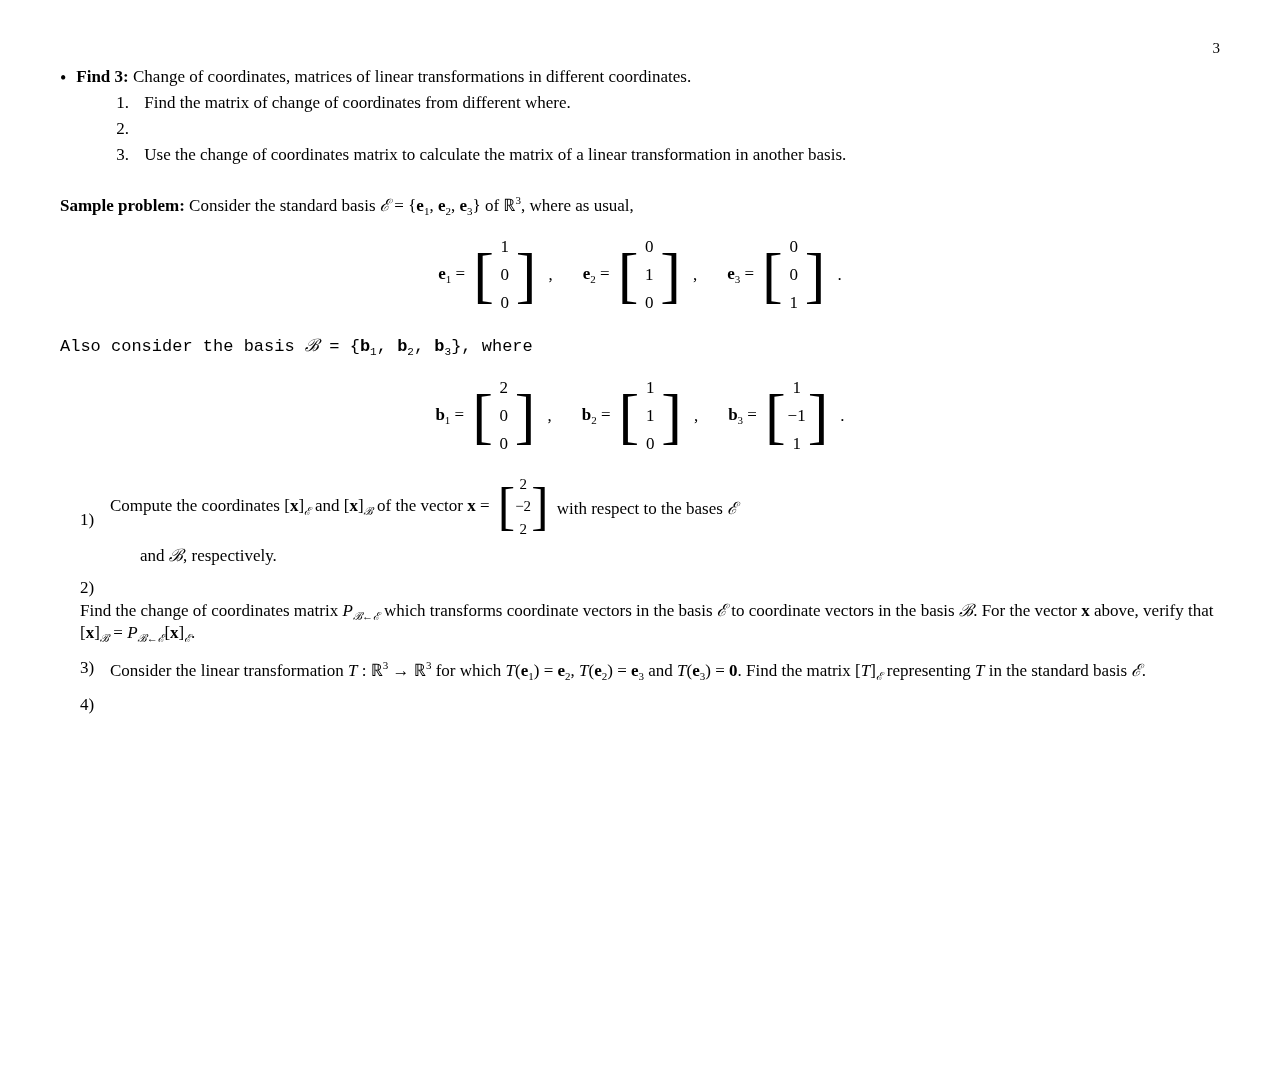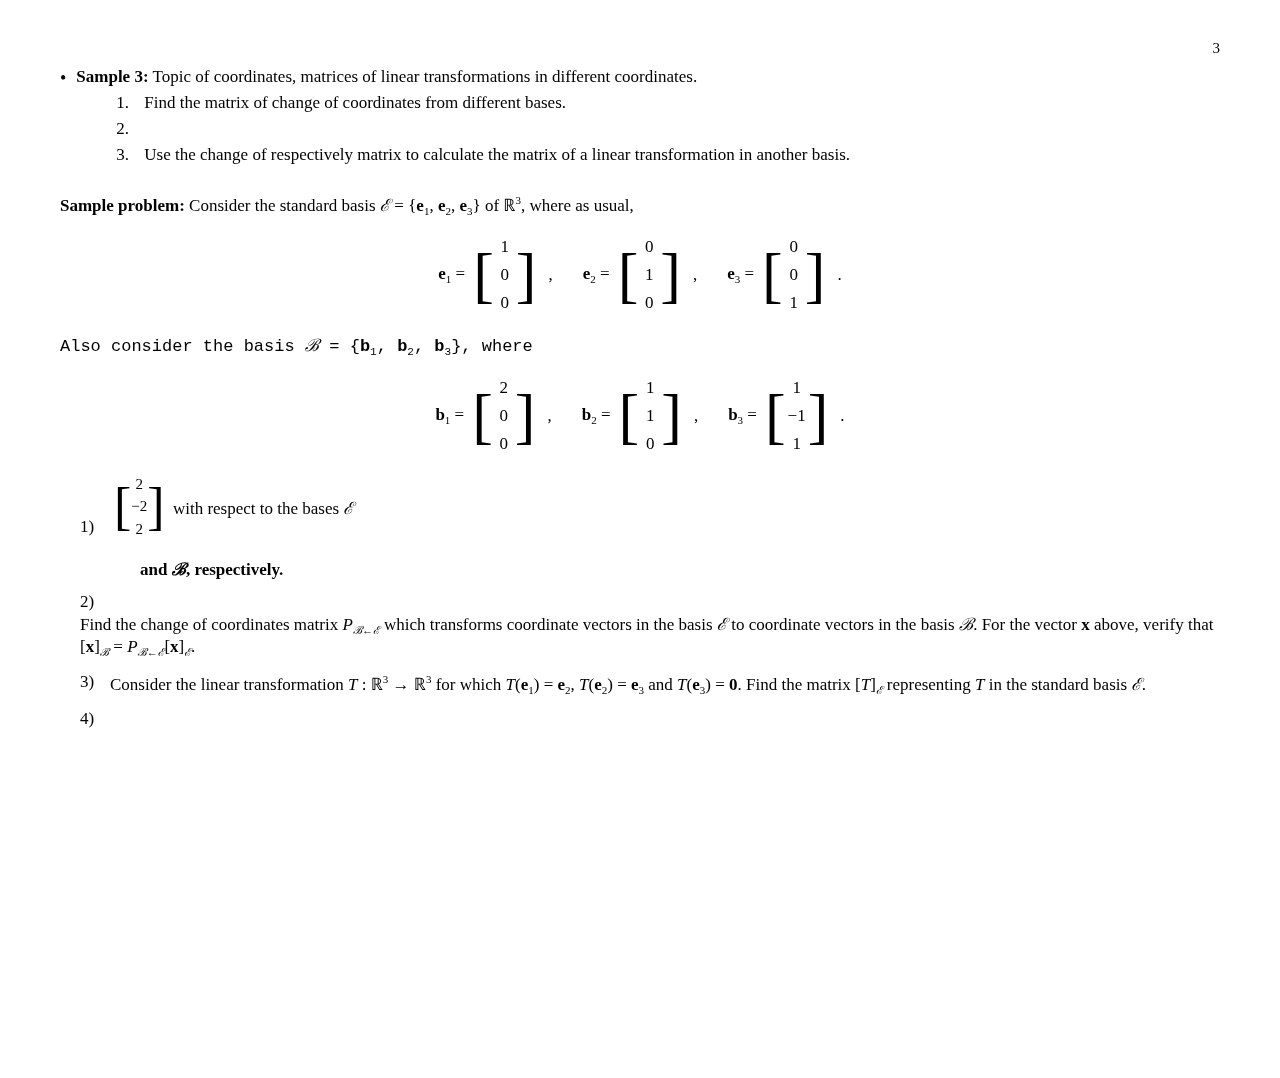--- a/index.html
+++ b/index.html
@@ -130,50 +130,49 @@
       gap: 1px;
     }
     .inline-cell {
       font-size: 15px;
       line-height: 1.45;
       min-width: 16px;
       text-align: center;
     }
     .and-b {
       margin-left: 30px;
-      margin-top: 16px;
-      font-weight: bold;
+      margin-top: 2px;
     }
     sup { font-size: 11px; }
     sub { font-size: 11px; }
     .bold { font-weight: bold; }
     .italic { font-style: italic; }
   </style>
 </head>
 <body>
 
 <div class="page-number">3</div>
 
 <div class="topic-section">
   <div class="bullet-item">
     <span class="bullet-dot">•</span>
     <div>
-      <span class="bold">Sample 3:</span>
-      <span> Topic of coordinates, matrices of linear transformations in different coordinates.</span>
+      <span class="bold">Find 3:</span>
+      <span> Change of coordinates, matrices of linear transformations in different coordinates.</span>
       <div class="numbered-list">
         <div class="numbered-item">
           <span class="num-label">1.</span>
-          <span>Find the matrix of change of coordinates from different bases.</span>
+          <span>Find the matrix of change of coordinates from different where.</span>
         </div>
         <div class="numbered-item">
           <span class="num-label">2.</span>
         </div>
         <div class="numbered-item">
           <span class="num-label">3.</span>
-          <span>Use the change of respectively matrix to calculate the matrix of a linear transformation in another basis.</span>
+          <span>Use the change of coordinates matrix to calculate the matrix of a linear transformation in another basis.</span>
         </div>
       </div>
     </div>
   </div>
 </div>
 
 <div class="sample-problem">
   <span class="bold">Sample problem:</span>
   <span> Consider the standard basis <span class="italic">ℰ</span> = {<b>e</b><sub>1</sub>, <b>e</b><sub>2</sub>, <b>e</b><sub>3</sub>} of ℝ<sup>3</sup>, where as usual,</span>
 </div>
@@ -271,20 +270,21 @@
     <span class="dot-end">.</span>
   </div>
 </div>
 
 <div class="problem-list">
 
   <div class="problem-item" style="align-items:center; flex-wrap:nowrap;">
     <span class="prob-num">1)</span>
     <div style="display:flex; flex-direction:column;">
       <div style="display:flex; align-items:center; flex-wrap:nowrap;">
+        <span>Compute the coordinates [<b>x</b>]<sub><span class="italic">ℰ</span></sub> and [<b>x</b>]<sub><span class="italic">ℬ</span></sub> of the vector <b>x</b> =&nbsp;</span>
 
         <div class="inline-matrix-wrap">
           <span class="inline-bracket-left">[</span>
           <div class="inline-matrix-col">
             <span class="inline-cell">2</span>
             <span class="inline-cell">−2</span>
             <span class="inline-cell">2</span>
           </div>
           <span class="inline-bracket-right">]</span>
         </div>

